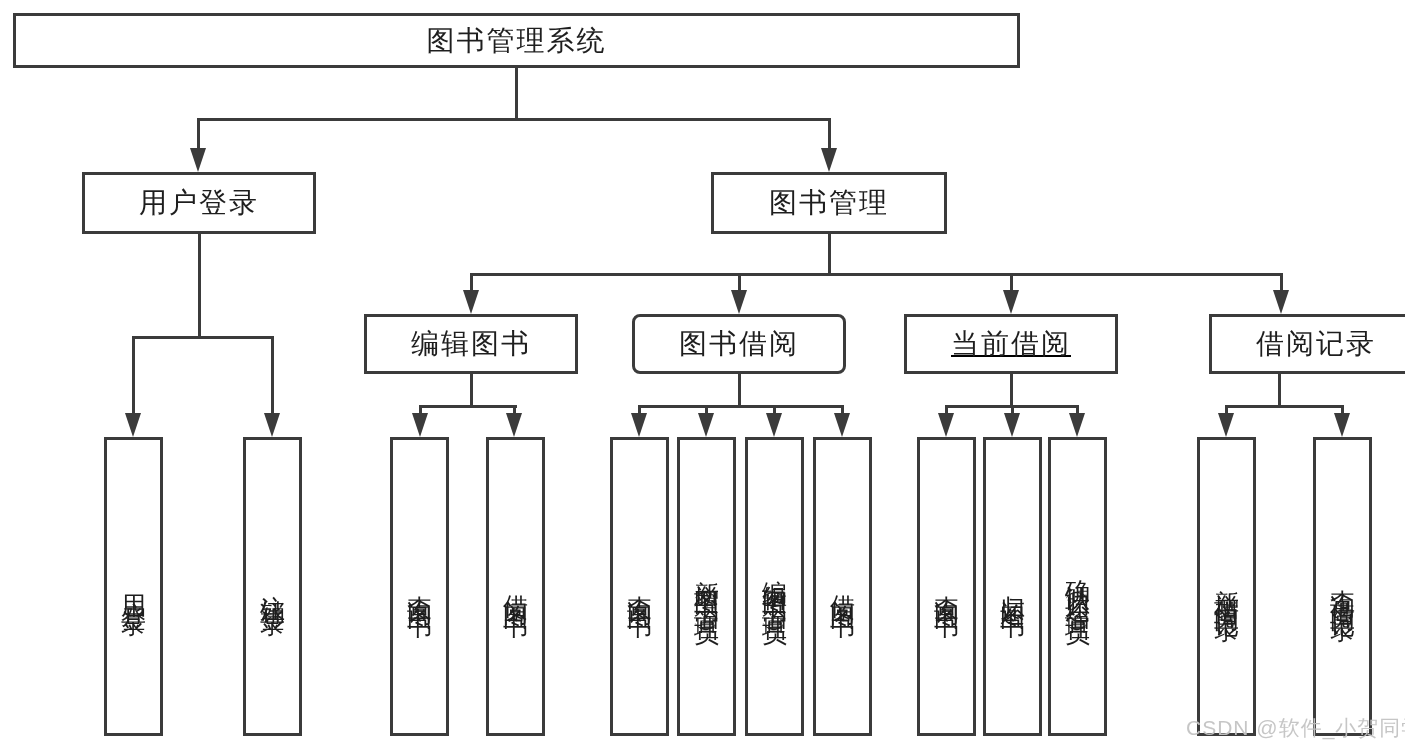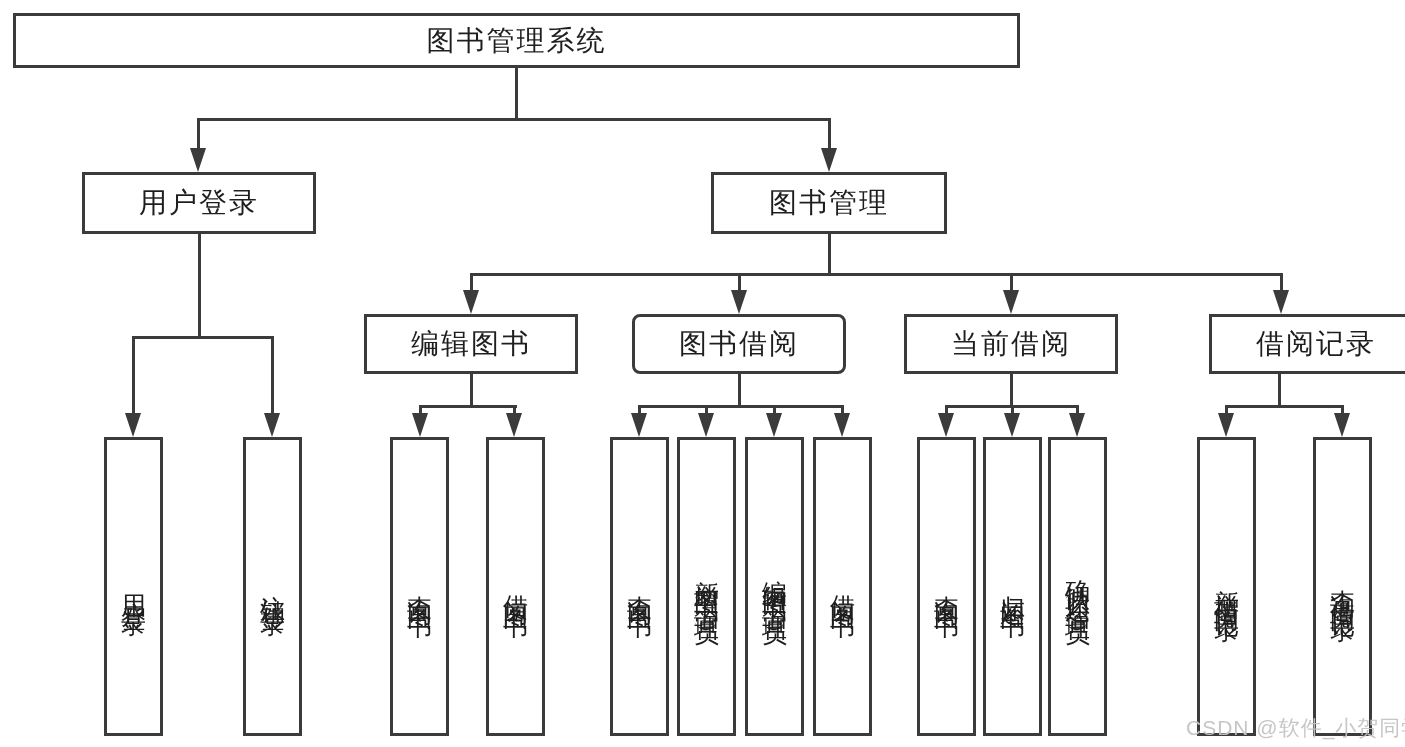--- a/index.html
+++ b/index.html
@@ -38,21 +38,21 @@
     border-top:24px solid #3b3b3b;
   }
 
   
   #b-root{left:13px;top:13px;width:1007px;height:55px;}
   #b-login{left:82px;top:172px;width:234px;height:62px;}
   #b-mgmt{left:711px;top:172px;width:236px;height:62px;}
 
   #b-nb{left:364px;top:314px;width:214px;height:60px;}
   #b-bb{left:632px;top:314px;width:214px;height:60px;border-radius:8px;}
-  #b-cb{left:904px;top:314px;width:214px;height:60px;}
+  #b-cb{left:904px;top:314px;width:214px;height:60px;text-decoration:underline;}
   #b-br{left:1209px;top:314px;width:214px;height:60px;}
 
   .leaf{top:437px;width:59px;height:299px;}
   #l-login1{left:104px;}  #l-login2{left:243px;}
   #l-nb1{left:390px;}     #l-nb2{left:486px;}
   #l-bb1{left:610px;}     #l-bb2{left:677px;}  #l-bb3{left:745px;}  #l-bb4{left:813px;}
   #l-cb1{left:917px;}     #l-cb2{left:983px;}  #l-cb3{left:1048px;}
   #l-br1{left:1197px;}    #l-br2{left:1313px;}
 
   #watermark{

